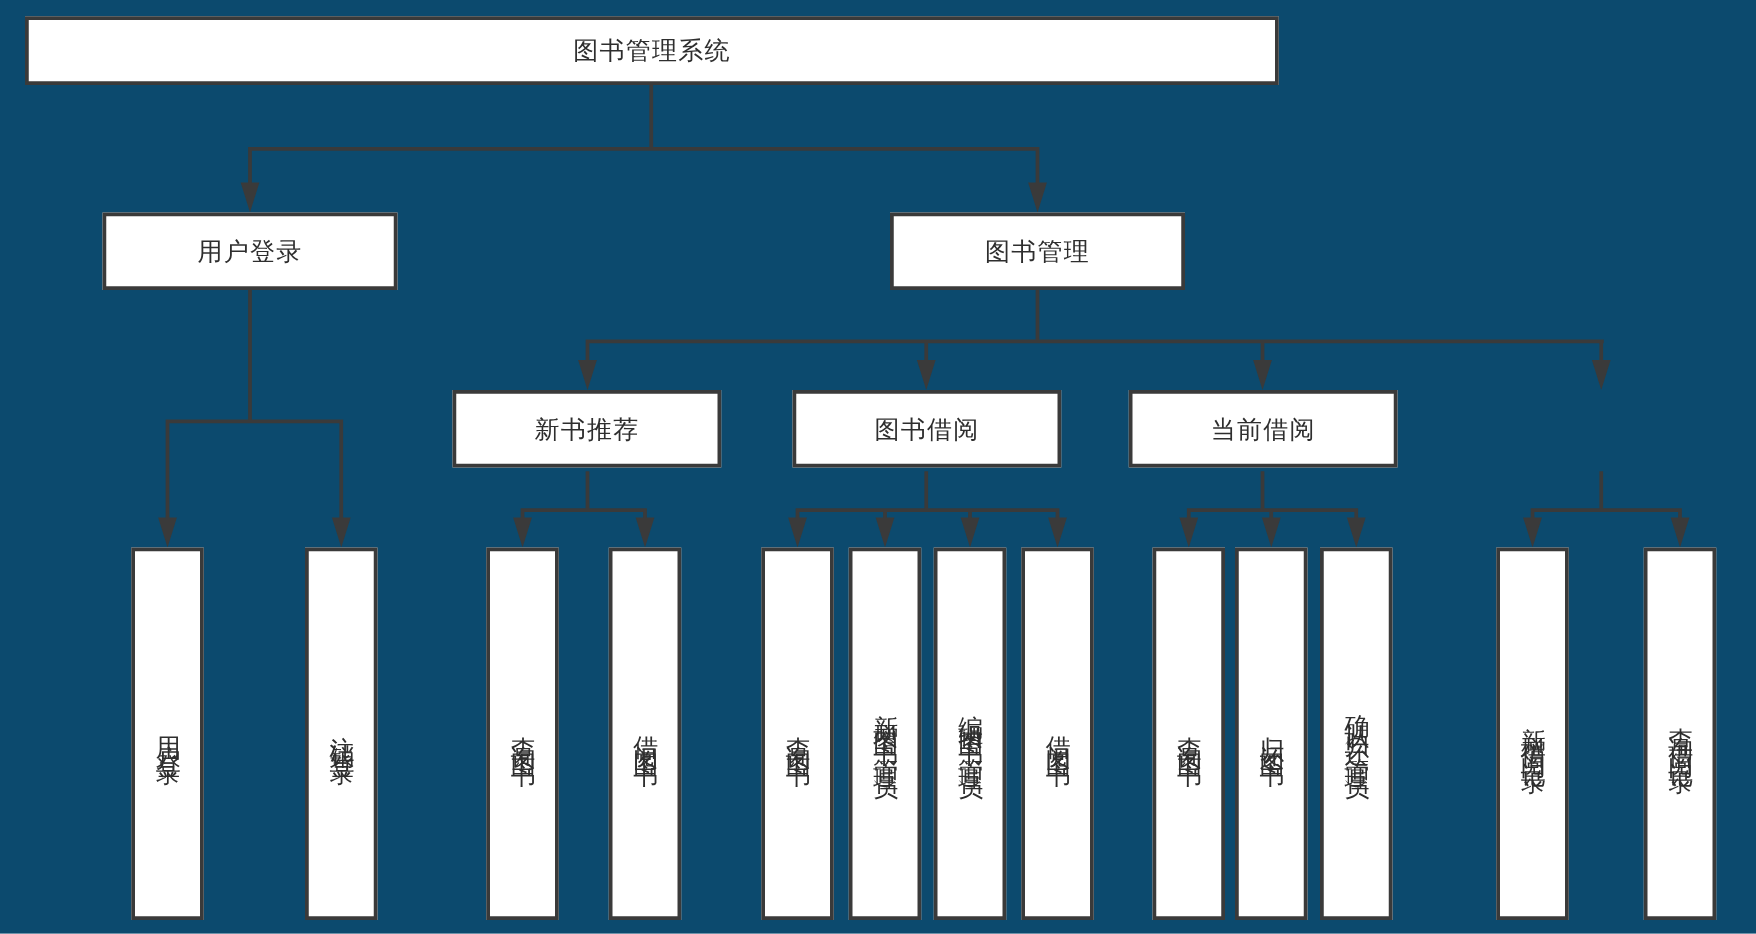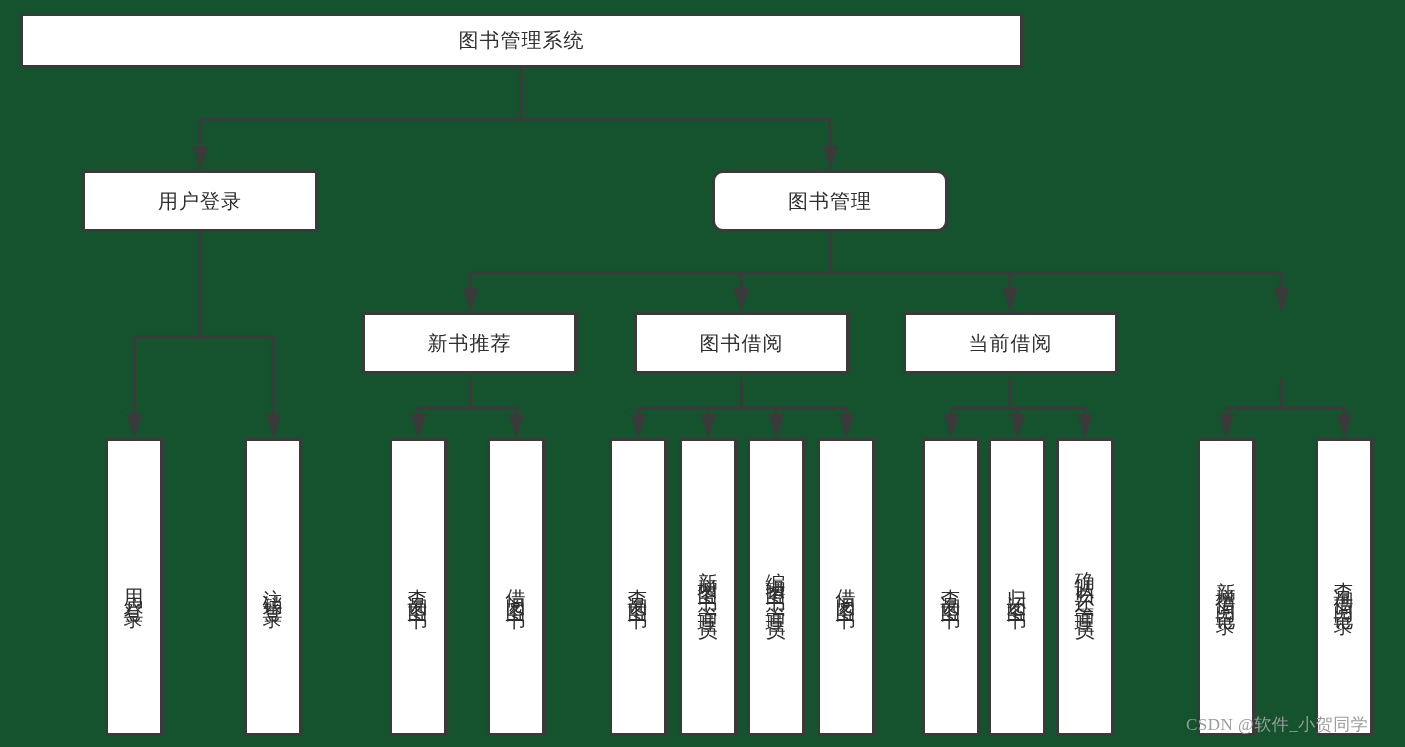--- a/index.html
+++ b/index.html
@@ -1,21 +1,21 @@
 <!DOCTYPE html>
 <html><head>
 <meta charset="utf-8">
 <style>
   html, body { margin: 0; padding: 0; background: #ffffff; }
   #stage {
     position: relative;
     width: 1405px;
     height: 747px;
-    background: #14532d;
-    font-family: Liberation Serif, serif;
+    background: #0c4a6e;
+    font-family: Liberation Sans, sans-serif;
     overflow: hidden;
   }
   #connectors {
     position: absolute;
     left: 0; top: 0;
     width: 1405px; height: 747px;
     z-index: 1;
   }
   .node {
     position: absolute;
@@ -104,21 +104,21 @@
     </g>
   </svg>
 
   <div class="node node-root">
     <span>图书管理系统</span>
   </div>
 
   <div class="node node-l1" style="left:82px;">
     <span>用户登录</span>
   </div>
-  <div class="node node-l1" style="left:712px;border-radius:11px;">
+  <div class="node node-l1" style="left:712px;">
     <span>图书管理</span>
   </div>
 
   <div class="node node-l2" style="left:362px;">
     <span>新书推荐</span>
   </div>
   <div class="node node-l2" style="left:634px;">
     <span>图书借阅</span>
   </div>
   <div class="node node-l2" style="left:903px;">
@@ -162,15 +162,14 @@
     <span>确认归还（管理员）</span>
   </div>
 
   <div class="node node-leaf" style="left:1197px;">
     <span>新增借阅记录</span>
   </div>
   <div class="node node-leaf" style="left:1315px;">
     <span>查询借阅记录</span>
   </div>
 
-  <div id="watermark">CSDN @软件_小贺同学</div>
 
 </div>
 
 </body></html>

